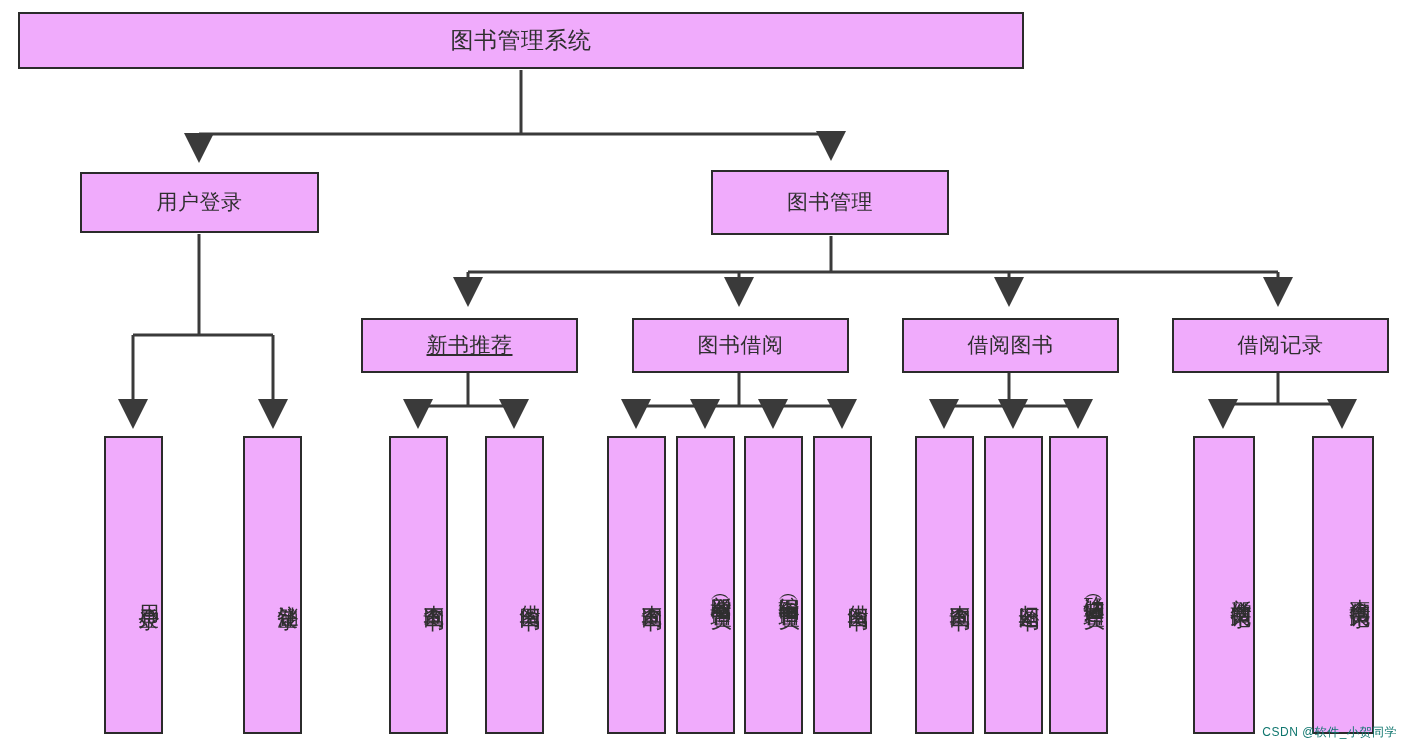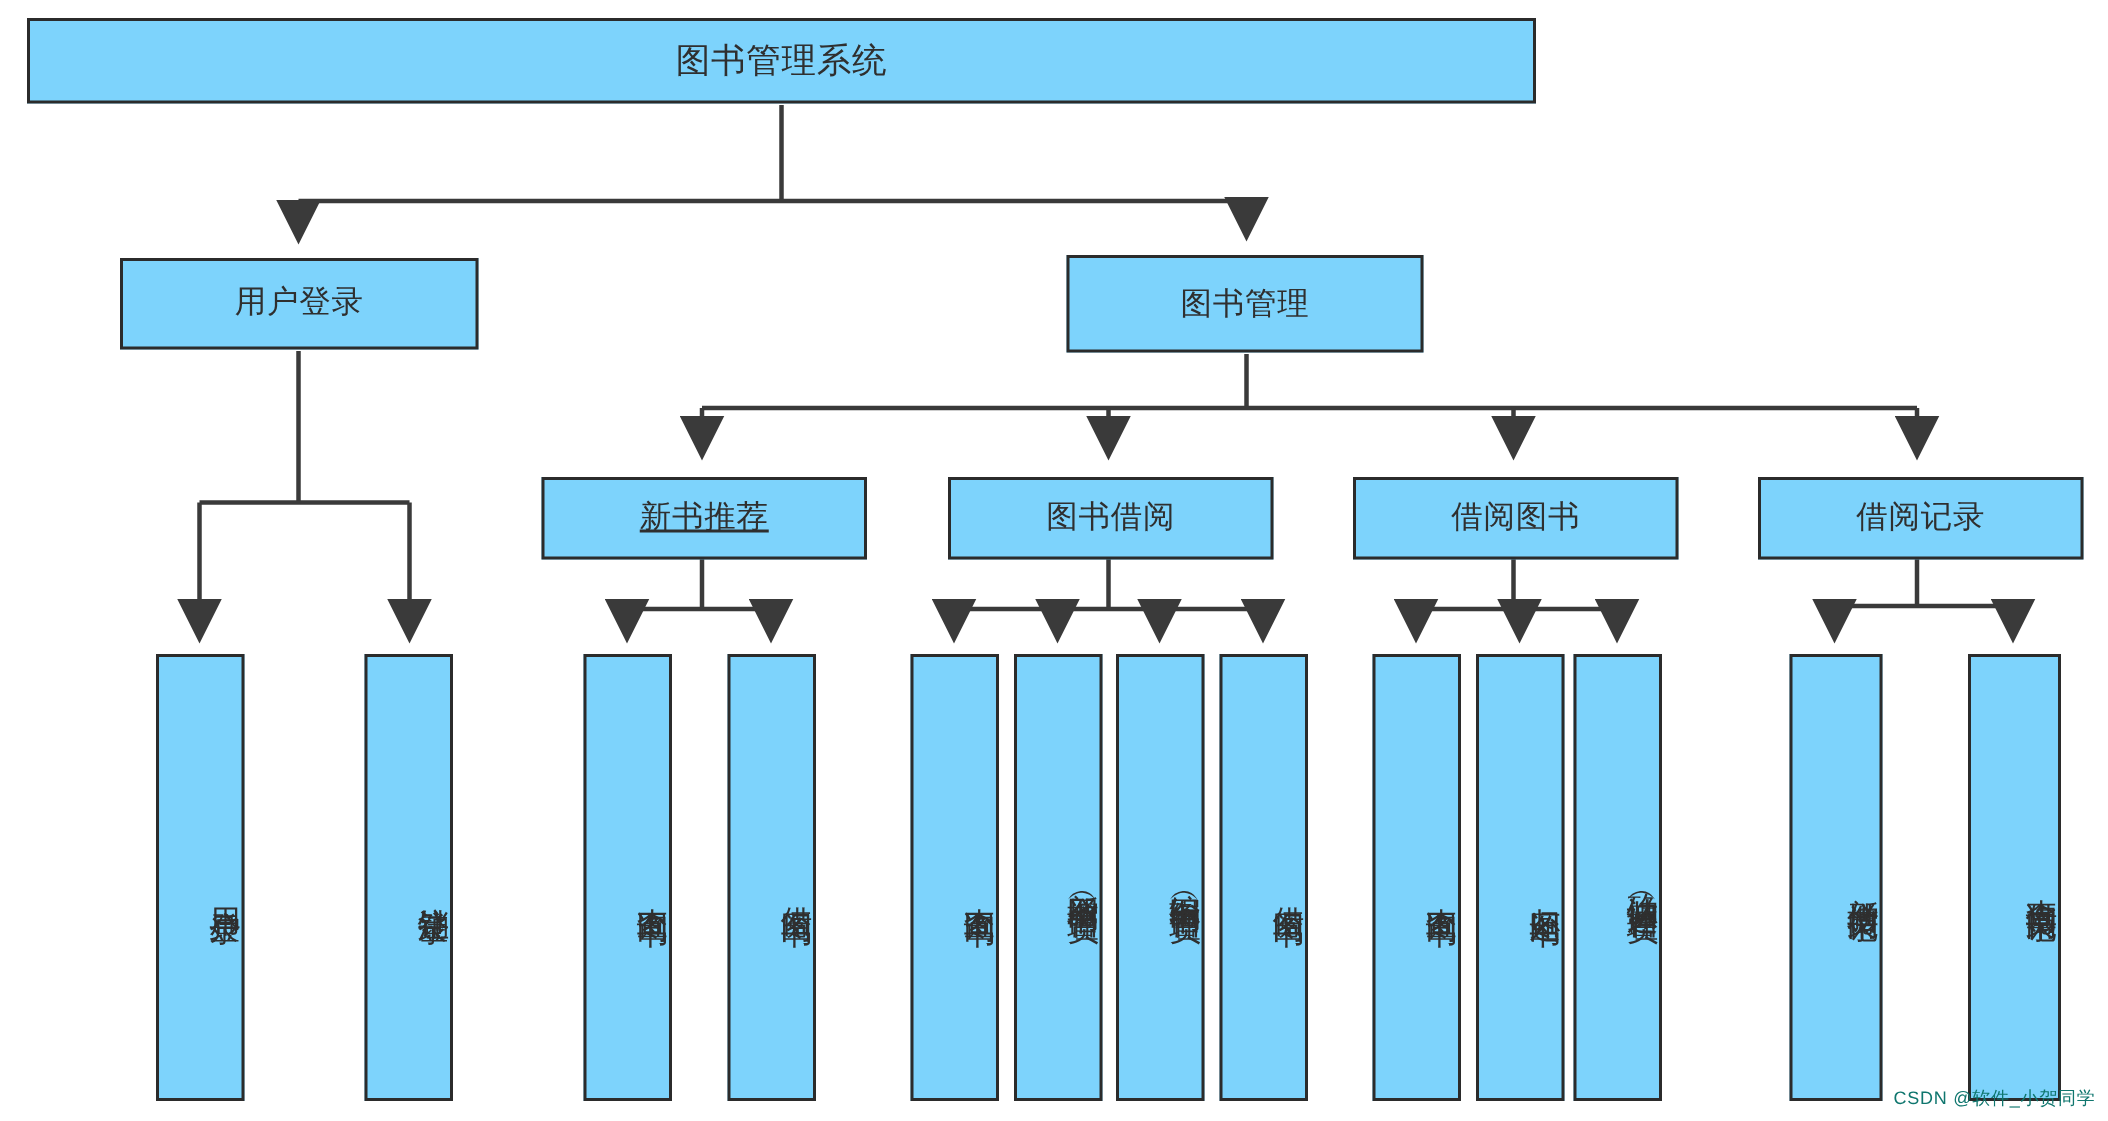--- a/index.html
+++ b/index.html
@@ -22,21 +22,21 @@
     position: absolute;
     left: 0;
     top: 0;
     width: 1405px;
     height: 747px;
   }
   .node {
     position: absolute;
     box-sizing: border-box;
     border: 2px solid #2b2b2b;
-    background: #7dd3fc;
+    background: #f0abfc;
     color: #2f2f2f;
     display: flex;
     align-items: center;
     justify-content: center;
     text-align: center;
     line-height: 1.18;
     letter-spacing: 0.5px;
   }
   .node.level-0 { font-size: 23px; }
   .node.level-1 { font-size: 21px; }
@@ -129,21 +129,21 @@
   </svg>
 
   <div class="node level-0" style="left:18px; top:12px; width:1006px; height:57px;">
     <span class="node-label">图书管理系统</span>
   </div>
 
   <div class="node level-1" style="left:80px; top:172px; width:239px; height:61px;">
     <span class="node-label">用户登录</span>
   </div>
 
-  <div class="node level-1" style="left:711px; top:170px; width:238px; height:65px;font-family:Liberation Serif, serif;">
+  <div class="node level-1" style="left:711px; top:170px; width:238px; height:65px;">
     <span class="node-label">图书管理</span>
   </div>
 
   <div class="node level-2" style="left:361px; top:318px; width:217px; height:55px;text-decoration:underline;">
     <span class="node-label">新书推荐</span>
   </div>
 
   <div class="node level-2" style="left:632px; top:318px; width:217px; height:55px;">
     <span class="node-label">图书借阅</span>
   </div>

